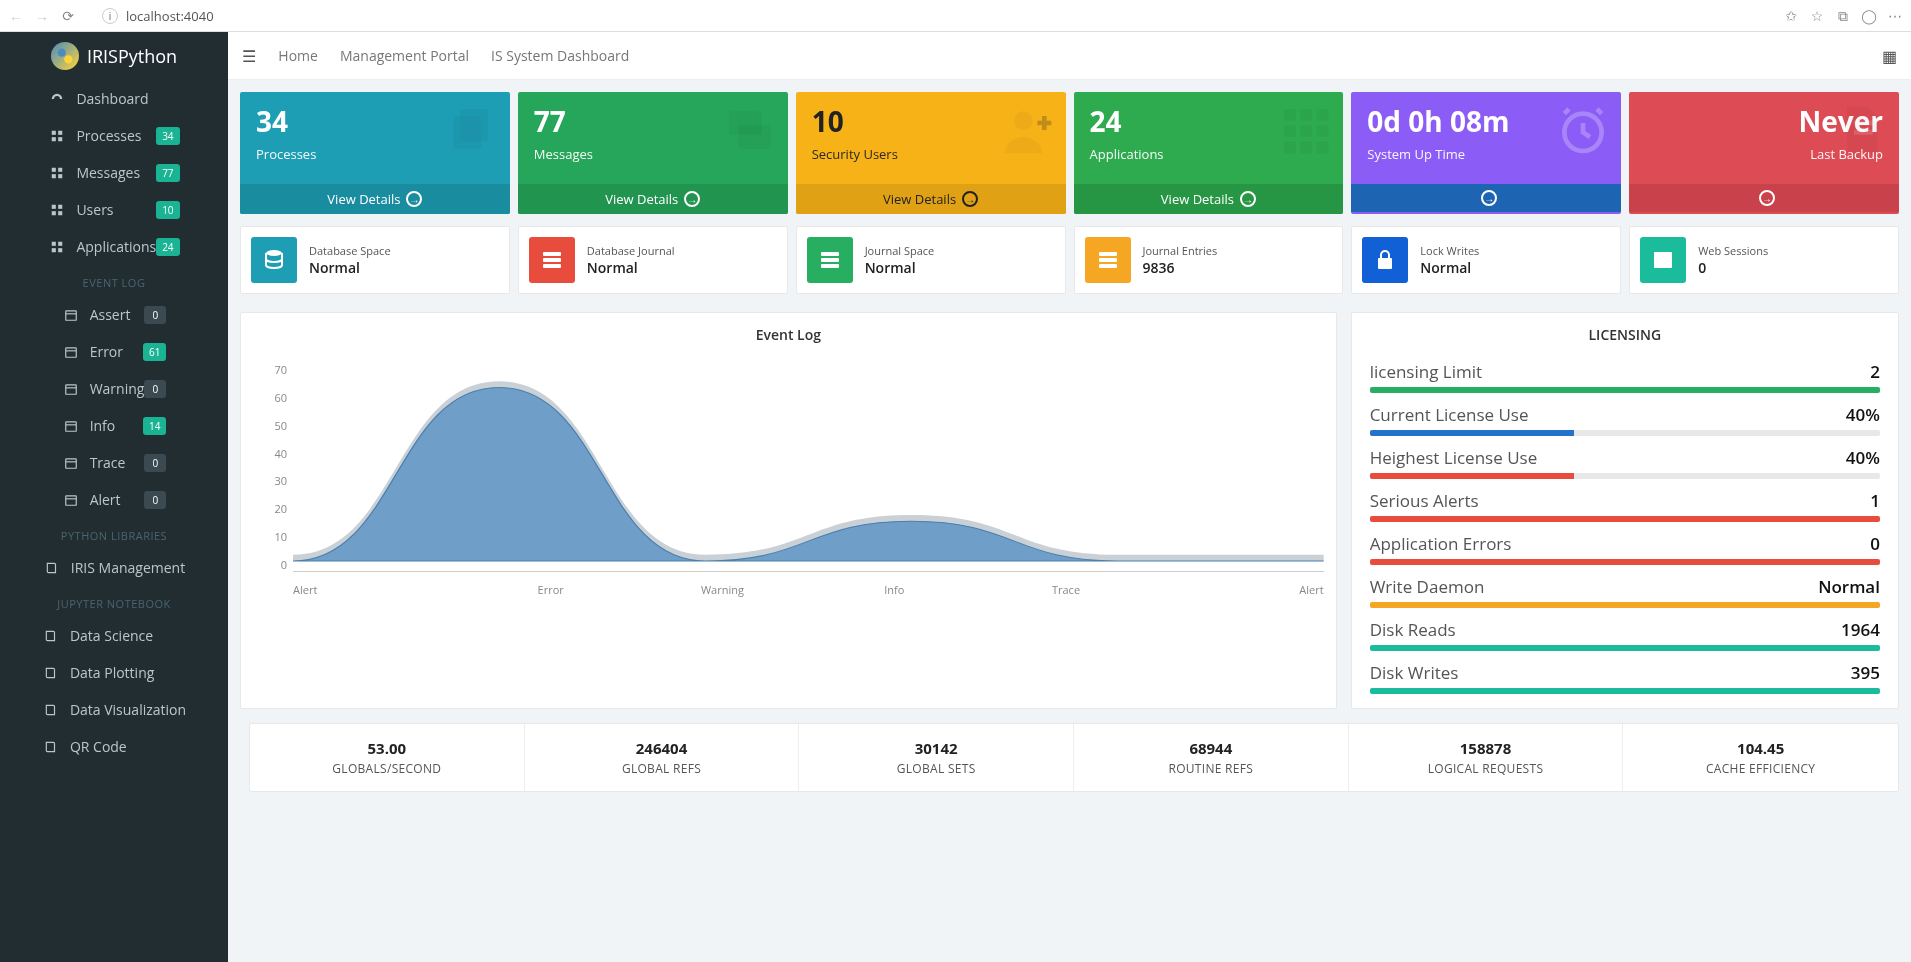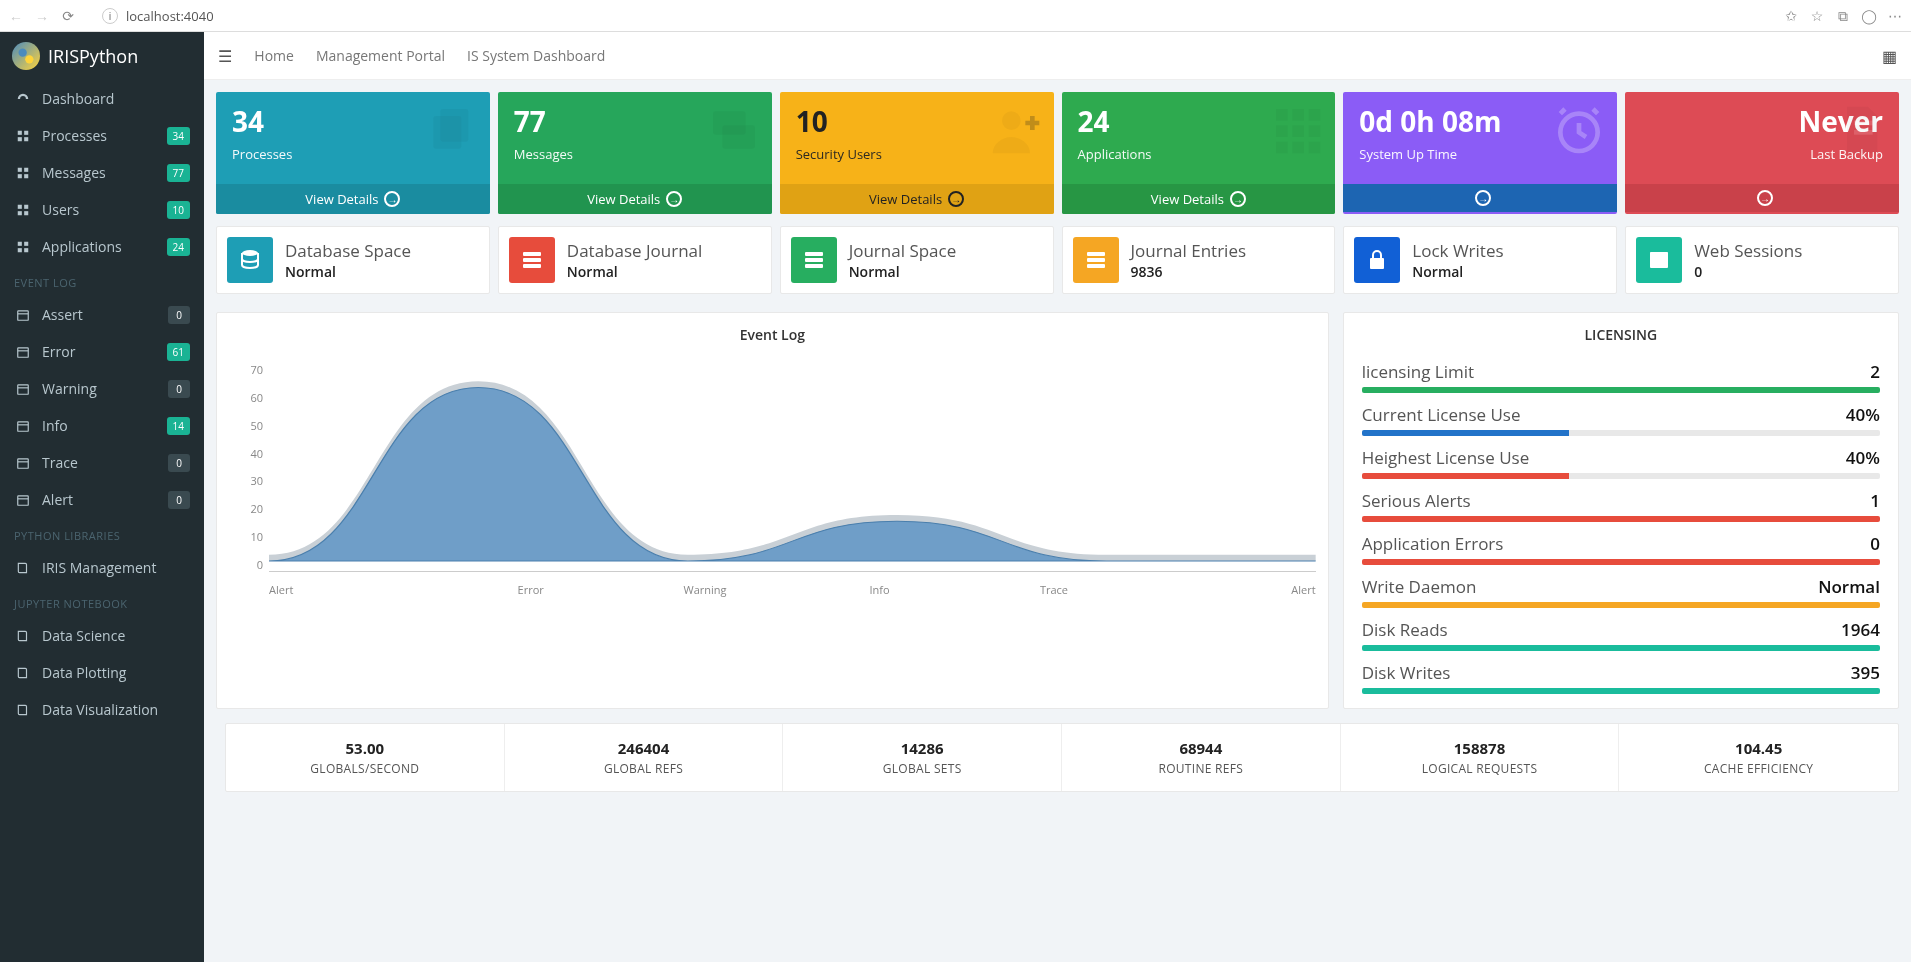--- a/index.html
+++ b/index.html
@@ -6,21 +6,21 @@
 body { font-family:'Segoe UI','Open Sans',sans-serif; background:#f1f4f7; color:#333; overflow-x:hidden; }
 
 .browser-bar { height:32px; background:#fff; border-bottom:1px solid #ddd; display:flex; align-items:center; padding:0 8px; gap:10px; font-size:13px; color:#555; }
 .browser-bar .nav-ico { width:16px; height:16px; display:flex; align-items:center; justify-content:center; color:#888; cursor:pointer; font-size:14px; }
 .browser-bar .disabled { color:#ccc; cursor:default; }
 .browser-bar .url-area { flex:1; display:flex; align-items:center; gap:8px; margin-left:16px; }
 .browser-bar .url-area .info { border:1px solid #ccc; border-radius:50%; width:16px; height:16px; display:flex; align-items:center; justify-content:center; font-size:10px; color:#666; }
 
 .app { display:flex; height:calc(100vh - 32px); }
 
-.sidebar { width:204px; background:#222d32; color:#b8c7ce; display:flex; flex-direction:column; overflow-y:auto; }
+.sidebar { width:228px; background:#222d32; color:#b8c7ce; display:flex; flex-direction:column; overflow-y:auto;align-items:center; }
 .brand { height:48px; display:flex; align-items:center; padding:0 12px; gap:8px; color:#fff; font-size:18px; }
 .brand-logo { width:28px; height:28px; border-radius:50%; background:linear-gradient(135deg,#4b8bbe,#ffd43b); display:flex; align-items:center; justify-content:center; }
 .brand-logo svg { width:20px; height:20px; }
 .side-section { padding:10px 14px 6px; font-size:11px; color:#4b646f; letter-spacing:.5px; }
 .side-item { display:flex; align-items:center; padding:9px 14px; cursor:pointer; font-size:14px; color:#b8c7ce; }
 .side-item .ico { width:18px; margin-right:10px; display:inline-flex; align-items:center; justify-content:center; }
 .side-item .lbl { flex:1; }
 .side-item .badge { background:#1ab394; color:#fff; font-size:10px; padding:2px 6px; border-radius:3px; min-width:22px; text-align:center; }
 .side-item .badge.grey { background:#3a4a50; }
 
@@ -49,21 +49,21 @@
 .c-yellow { background:#f7b218; color:#222; } .c-yellow .stat-foot { background:#e0a214; color:#222; } .c-yellow .stat-foot .arr { border-color:#222; }
 .c-green2 { background:#2eaa4f; } .c-green2 .stat-foot { background:#279644; }
 .c-blue { background:#8b5cf6; } .c-blue .stat-foot { background:#1d65b2; }
 .c-red { background:#dd4b55;text-align:right; } .c-red .stat-foot { background:#c9414a; }
 
 .mini-row { display:grid; grid-template-columns:repeat(6,1fr); gap:8px; margin-bottom:18px; }
 .mini-box { background:#fff; border:1px solid #e8e8e8; border-radius:2px; padding:10px; display:flex; align-items:center; gap:12px; }
 .mini-ico { width:46px; height:46px; border-radius:3px; display:flex; align-items:center; justify-content:center; }
 .mini-ico svg { width:24px; height:24px; fill:#fff; }
 .m-teal{background:#1e9eb5;} .m-red{background:#e74c3c;} .m-green{background:#27ae60;} .m-yellow{background:#f5a623;} .m-blue{background:#1160d6;} .m-cyan{background:#1abc9c;}
-.mini-txt .t1 { font-size:17px; color:#555; }
+.mini-txt .t1 { font-size:11px; color:#555; }
 .mini-txt .t2 { font-size:14px; font-weight:600; color:#222; }
 
 .panel-row { display:grid; grid-template-columns:2fr 1fr; gap:14px; }
 .panel { background:#fff; border:1px solid #e8e8e8; border-radius:2px; }
 .panel-title { text-align:center; font-weight:600; padding:12px; font-size:14px; }
 
 .chart { padding:6px 12px 8px 12px; }
 .chart-area { position:relative; height:220px; display:flex; }
 .y-axis { width:40px; display:flex; flex-direction:column; justify-content:space-between; padding-bottom:10px; font-size:11px; color:#888; align-items:flex-end; }
 .y-axis span { padding-right:6px; }
@@ -269,20 +269,28 @@
           </span>
           <span class="lbl">Data Plotting</span>
         </div>
         <div class="side-item">
           <span class="ico">
             <svg viewBox="0 0 24 24" width="14" height="14" fill="currentColor">
               <path d="M4 4h12a2 2 0 012 2v14H6a2 2 0 01-2-2V4z" fill="none" stroke="currentColor" stroke-width="2"></path>
             </svg>
           </span>
           <span class="lbl">Data Visualization</span>
+        </div>
+        <div class="side-item">
+          <span class="ico">
+            <svg viewBox="0 0 24 24" width="14" height="14" fill="currentColor">
+              <path d="M4 4h12a2 2 0 012 2v14H6a2 2 0 01-2-2V4z" fill="none" stroke="currentColor" stroke-width="2"></path>
+            </svg>
+          </span>
+          <span class="lbl">QR Code</span>
         </div>
       </div>
 </aside>
 
 <div class="content">
   <div class="topbar">
     <span class="bars">☰</span>
     <span class="crumb">Home</span>
     <span class="crumb">Management Portal</span>
     <span class="crumb">IS System Dashboard</span>
@@ -593,21 +601,21 @@
     <div class="metrics-row" id="metrics-row">
           <div class="metric">
             <div class="v">53.00</div>
             <div class="l">GLOBALS/SECOND</div>
           </div>
           <div class="metric">
             <div class="v">246404</div>
             <div class="l">GLOBAL REFS</div>
           </div>
           <div class="metric">
-            <div class="v">14286</div>
+            <div class="v">30142</div>
             <div class="l">GLOBAL SETS</div>
           </div>
           <div class="metric">
             <div class="v">68944</div>
             <div class="l">ROUTINE REFS</div>
           </div>
           <div class="metric">
             <div class="v">158878</div>
             <div class="l">LOGICAL REQUESTS</div>
           </div>

